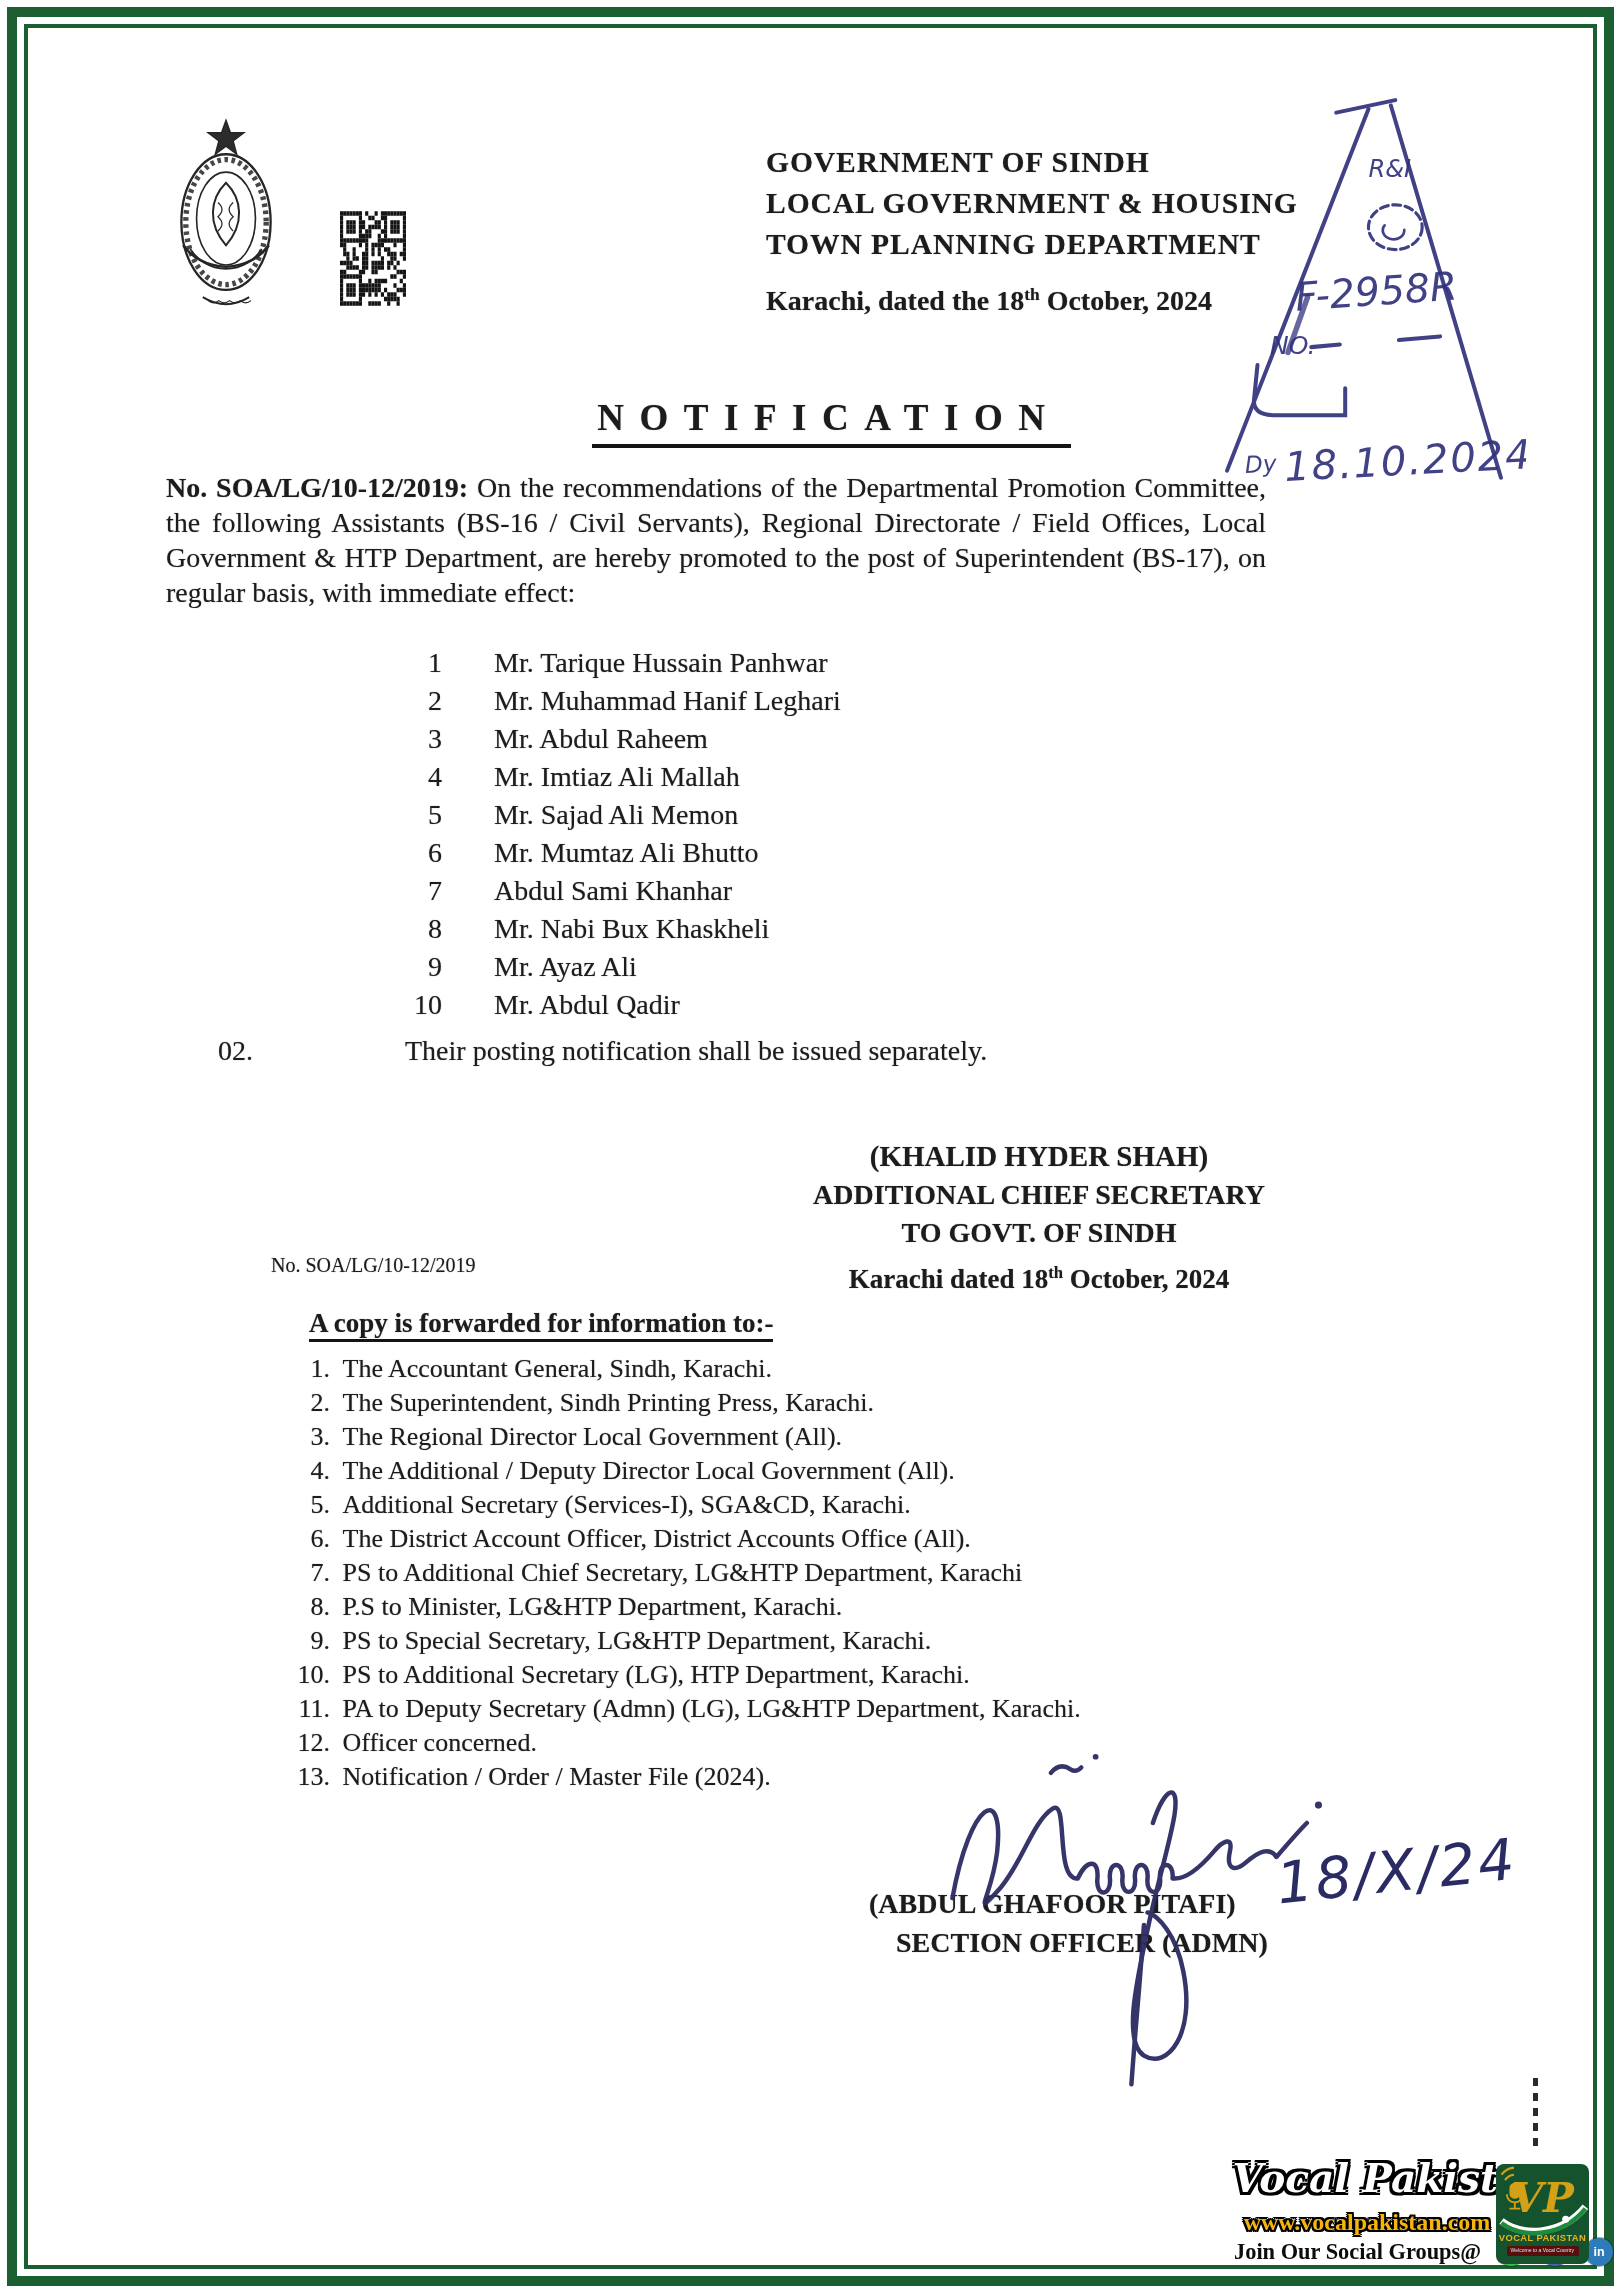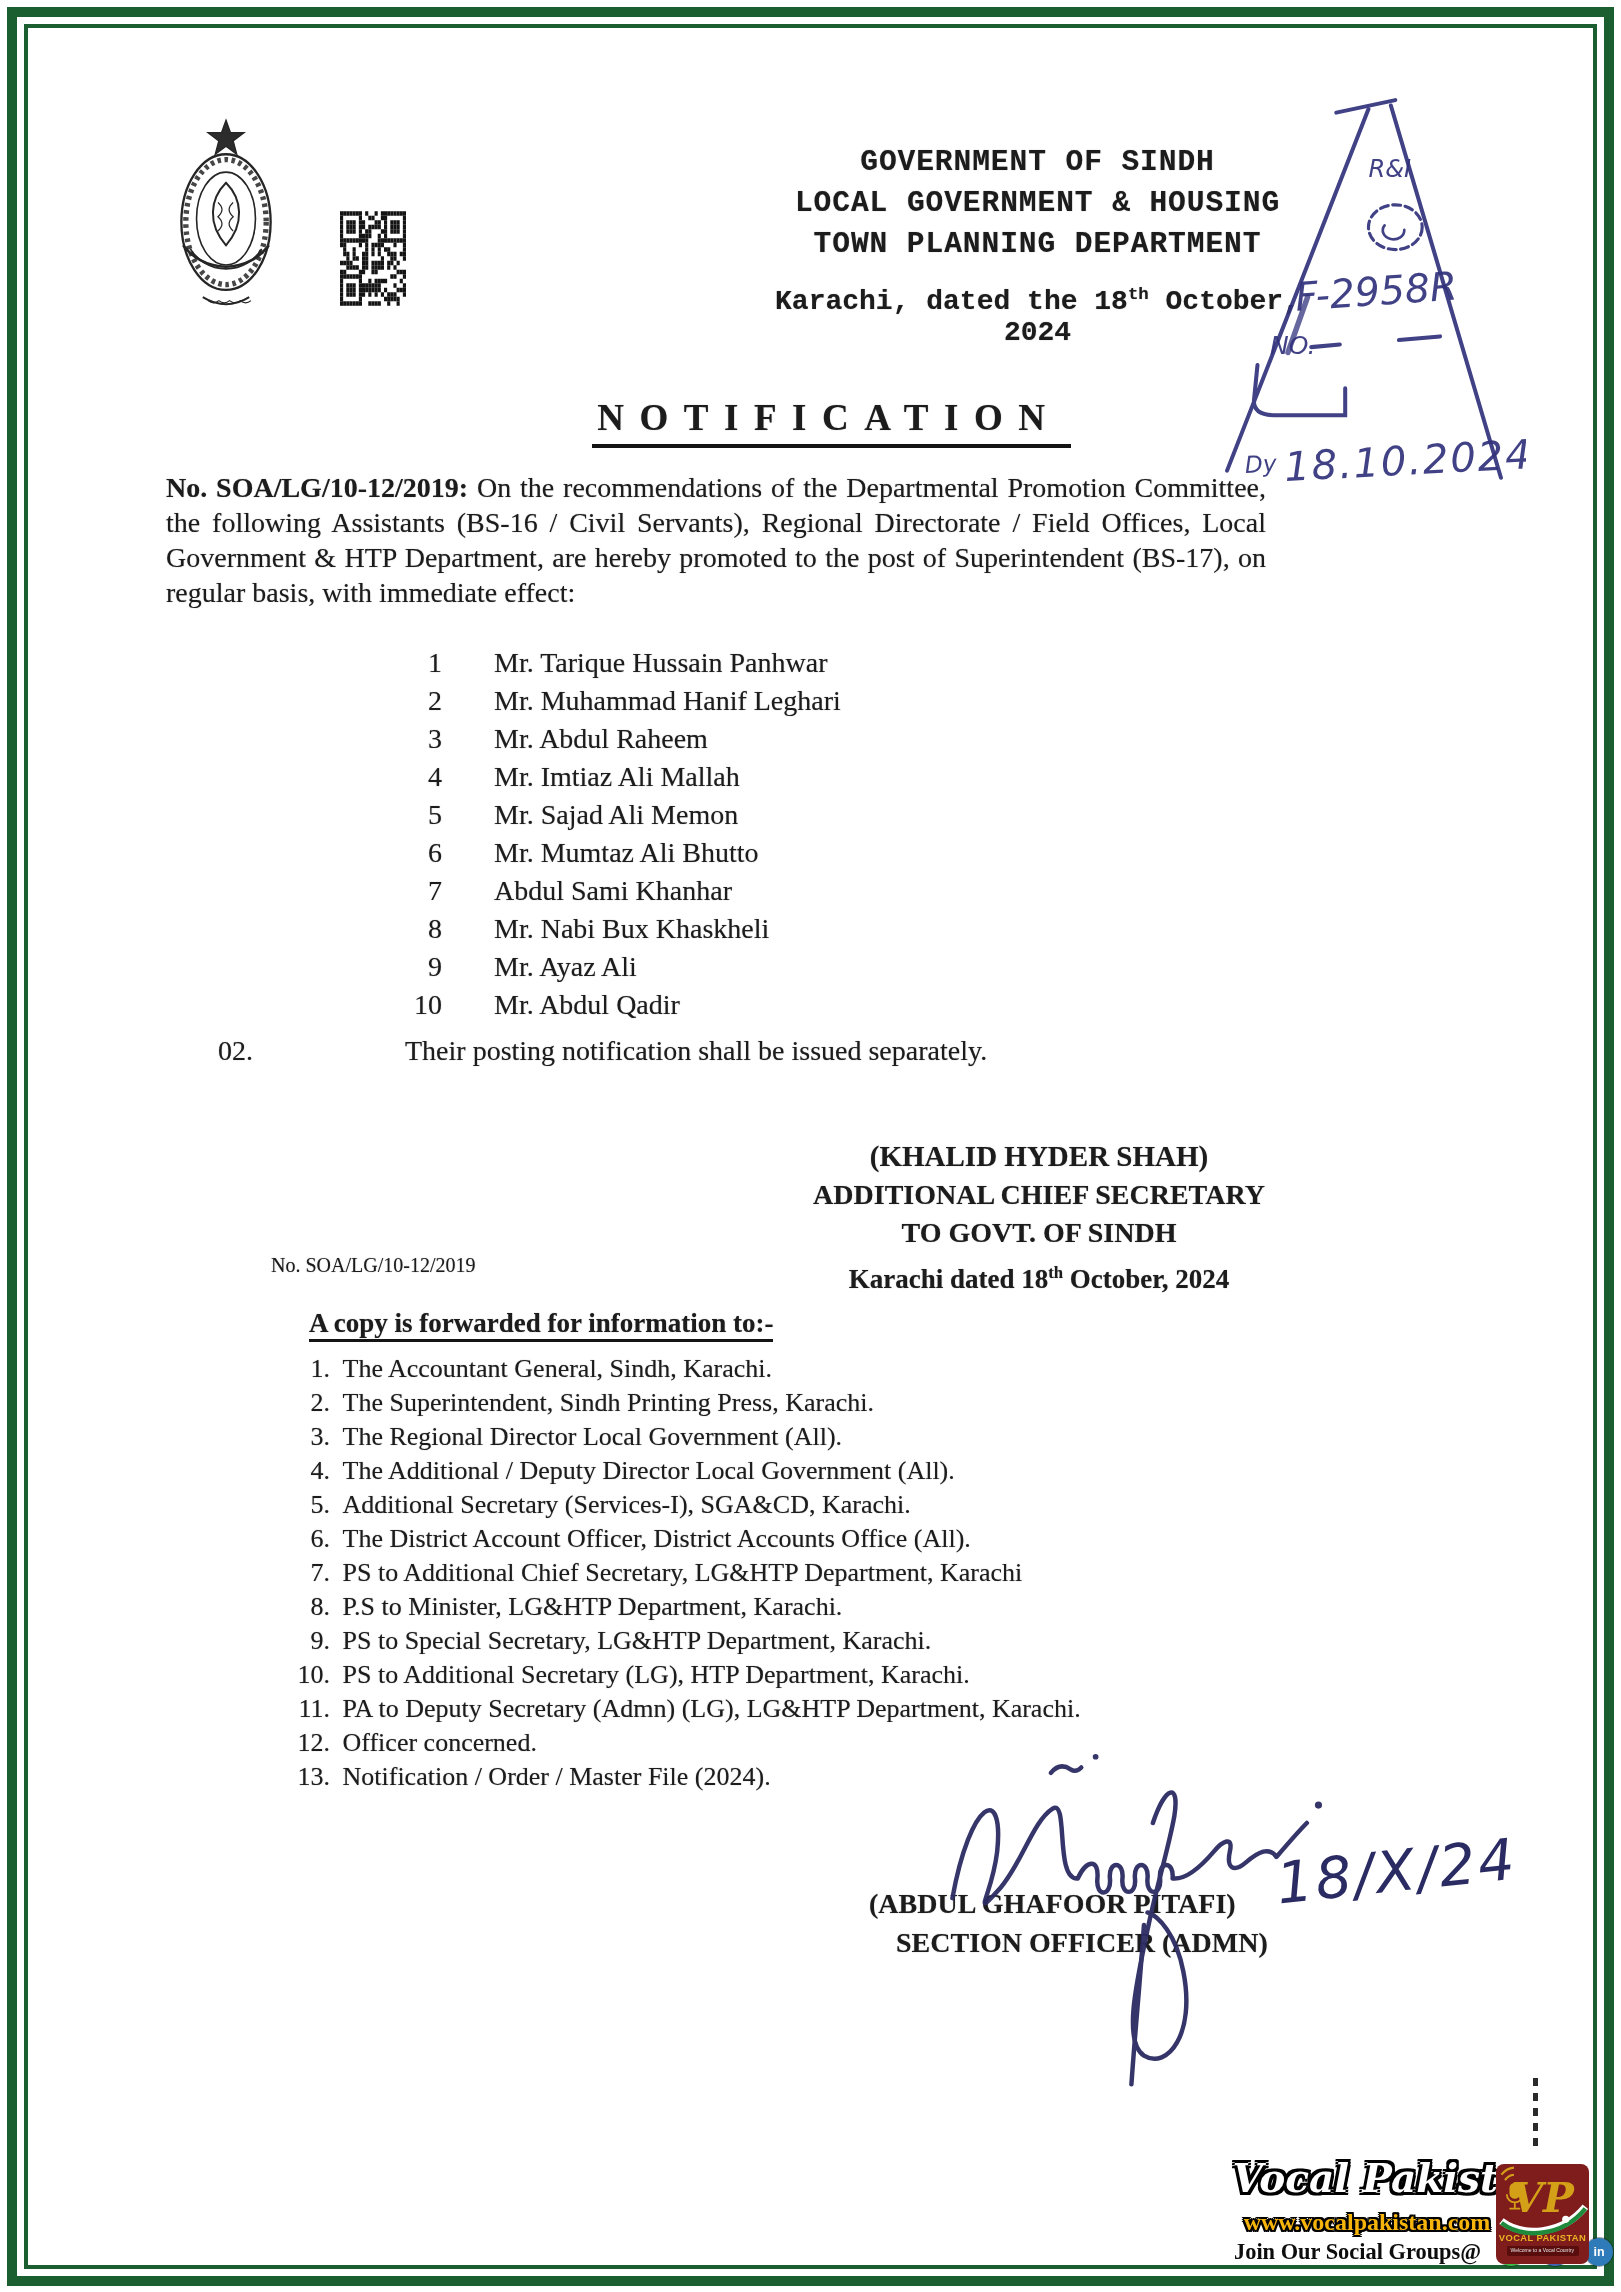--- a/index.html
+++ b/index.html
@@ -6,21 +6,21 @@
   #page{position:relative;width:1621px;height:2293px;background:#ffffff;overflow:hidden;
         font-family:"Liberation Serif",serif;color:#1d1d1d;}
   
   .frame-outer{position:absolute;left:7.2px;top:7.2px;right:7.2px;bottom:7.2px;border:10.7px solid #1b5e30;pointer-events:none;}
   .frame-inner{position:absolute;left:24px;top:24px;right:24px;bottom:24px;border:4.5px solid #1b5e30;pointer-events:none;}
   
   .ink{color:#1c1c1c;text-shadow:0 0 1.1px rgba(25,25,25,.45);}
   .bold{font-weight:bold;}
   sup{font-size:62%;}
   
-  .hdr-block{position:absolute;left:742px;top:142px;width:591px;text-align:center;font-family:Liberation Mono, monospace;}
+  .hdr-block{position:absolute;left:766px;top:142px;width:591px;text-align:left;}
   .hdr-line{font-size:29.6px;font-weight:bold;letter-spacing:0.9px;line-height:41px;}
   .hdr-date{margin-top:19.7px;font-size:28px;font-weight:bold;}
   
   #emblem{position:absolute;left:176px;top:113px;}
   #qr{position:absolute;left:340px;top:211px;}
   
   #stamp{position:absolute;left:1202px;top:73px;z-index:3;}
   .hand{font-family:"DejaVu Sans",sans-serif;font-style:italic;}
   
   .title-wrap{position:absolute;left:545px;top:396px;width:573px;text-align:center;}
@@ -70,21 +70,21 @@
      font-family:"Liberation Serif",serif;font-weight:bold;font-size:24px;color:#f7b50c;white-space:nowrap;
      text-shadow:-1.8px -1.8px 0 #000,1.8px -1.8px 0 #000,-1.8px 1.8px 0 #000,1.8px 1.8px 0 #000,0 -1.8px 0 #000,0 1.8px 0 #000,-1.8px 0 0 #000,1.8px 0 0 #000;}
   .wm-social{position:absolute;left:23px;top:90px;display:flex;align-items:center;gap:16px;}
   .wm-social-label{font-family:"Liberation Serif",serif;font-weight:bold;font-size:22.4px;color:#0d0d0d;
      text-shadow:0 0 1.8px #fff;white-space:nowrap;}
   .sicon{width:28px;height:28px;border-radius:50%;display:flex;align-items:center;justify-content:center;
      color:#fff;font-weight:bold;box-shadow:0 0 0 0.9px rgba(0,0,0,.35);}
   .sicon.wa{background:#3fba48;font-size:16px;font-family:"DejaVu Sans",sans-serif;}
   .sicon.fb{background:#4267B2;font-size:19.7px;font-family:"Liberation Serif",serif;}
   .sicon.li{background:#2f7ab8;font-size:12.5px;font-family:"Liberation Sans",sans-serif;}
-  .wm-logo{position:absolute;left:285px;top:16px;width:93px;height:100px;background:#7f1d1d;
+  .wm-logo{position:absolute;left:285px;top:16px;width:93px;height:100px;background:#14532d;
      border-radius:8px;overflow:hidden;text-decoration:underline;}
   .wm-logo-mono{position:absolute;left:0;top:10.7px;width:93px;text-align:center;
      font-family:"DejaVu Serif",serif;font-style:italic;font-weight:bold;font-size:41px;color:#d4a017;
      line-height:47px;}
   .wm-logo-name{position:absolute;left:0;top:68px;width:93px;text-align:center;
      font-family:"Liberation Sans",sans-serif;font-weight:bold;font-size:9.4px;color:#e8b424;letter-spacing:0.4px;}
   .wm-logo-tagbar{position:absolute;left:10.7px;top:82px;width:72px;height:9.9px;background:#5a0d0d;border-radius:1.8px;
      display:flex;align-items:center;justify-content:center;}
   .wm-logo-tagline{font-family:"Liberation Sans",sans-serif;font-size:7.2px;color:#e6e6e6;transform:scale(.7);white-space:nowrap;}
 </style>

